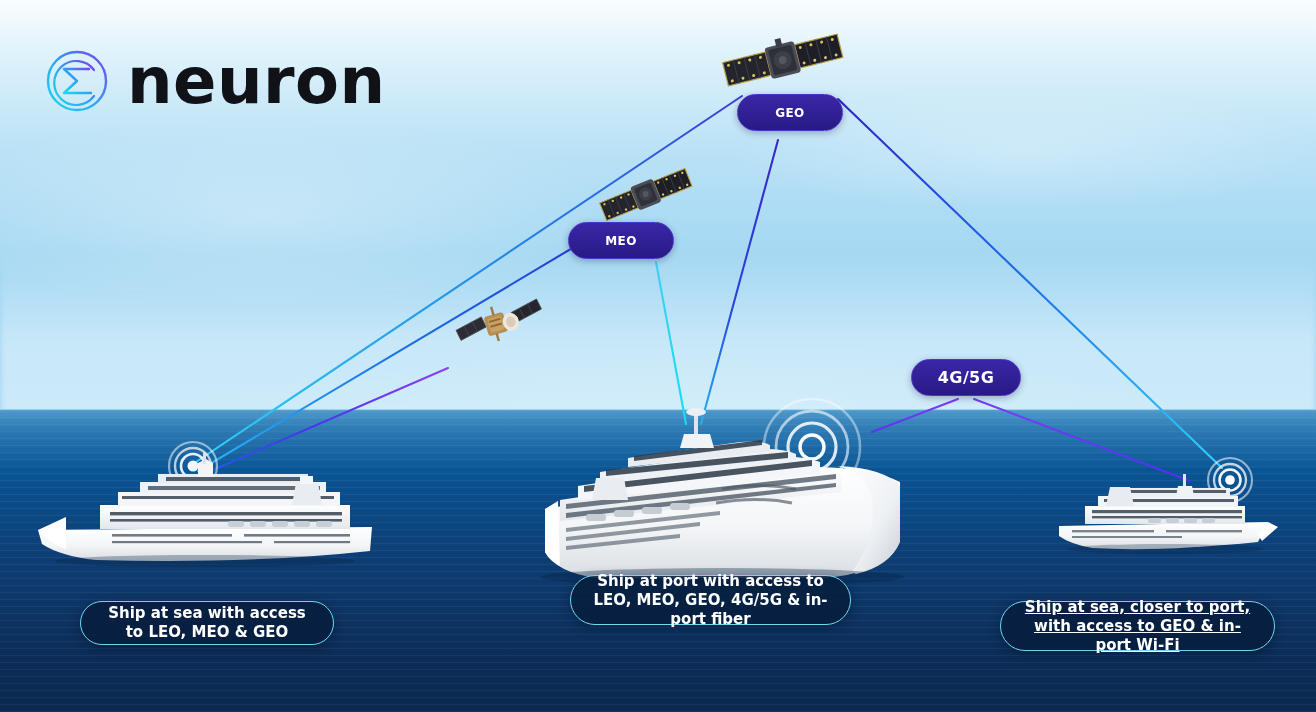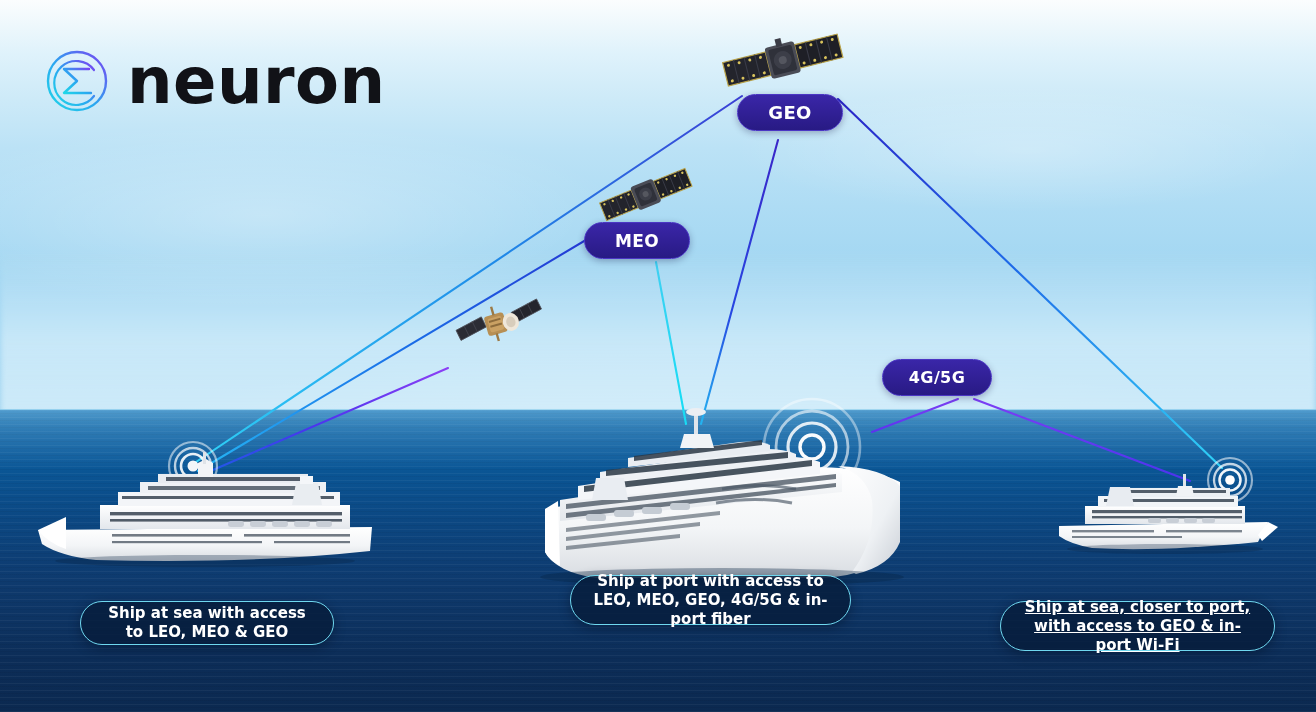--- a/index.html
+++ b/index.html
@@ -89,24 +89,24 @@
     display:flex;align-items:center;justify-content:center;
     background:linear-gradient(to bottom,#3a26a8,#281a84);
     border:1px solid #4b36c4;
     border-radius:999px;
     color:#ffffff;
     font-weight:700;
     box-shadow:0 2px 7px rgba(12,10,60,.30);
     letter-spacing:.4px;
     font-family:"DejaVu Sans",sans-serif;
   }
-  #pill-geo{left:737px;top:94px;width:104px;height:35px;font-size:18px;text-align:center;}
-  #pill-meo{left:584px;top:222px;width:104px;height:35px;font-size:17px;}
+  #pill-geo{left:737px;top:94px;width:104px;height:35px;font-size:12px;text-align:center;}
+  #pill-meo{left:568px;top:222px;width:104px;height:35px;font-size:12px;}
   #pill-leo{left:442px;top:350px;width:104px;height:35px;font-size:16px;}
-  #pill-4g5g{left:882px;top:359px;width:108px;height:35px;font-size:16px;text-align:right;}
+  #pill-4g5g{left:911px;top:359px;width:108px;height:35px;font-size:16px;text-align:right;}
 
   
   .caption{
     position:absolute;
     display:flex;align-items:center;justify-content:center;
     text-align:center;
     background:rgba(6,28,58,.82);
     border:1.6px solid #6fd8ef;
     border-radius:34px;
     color:#ffffff;

